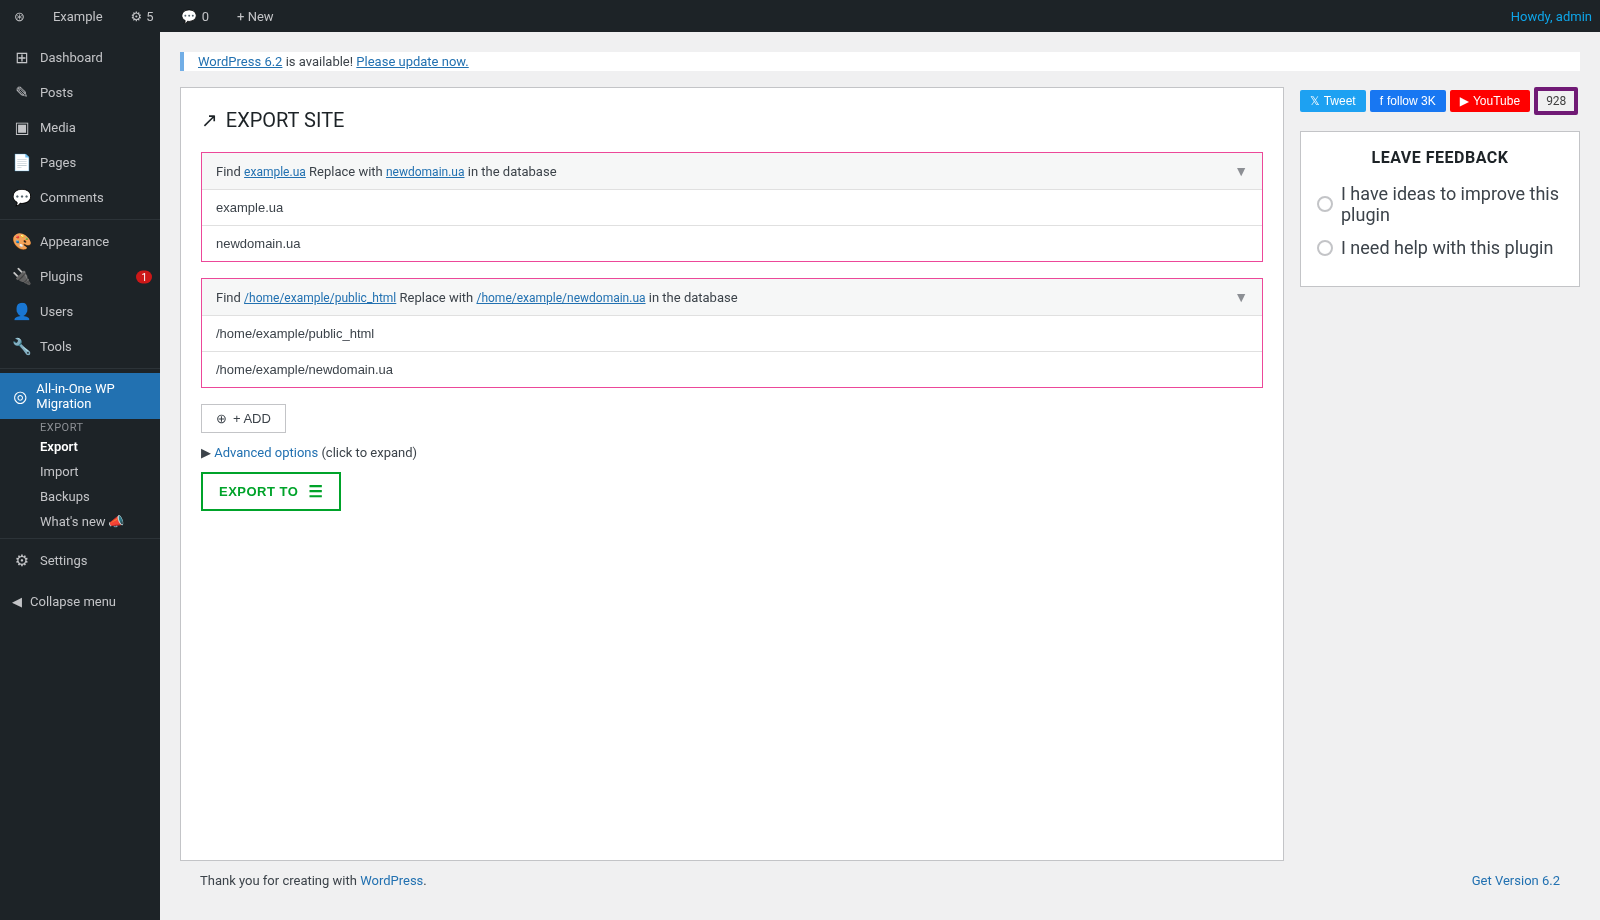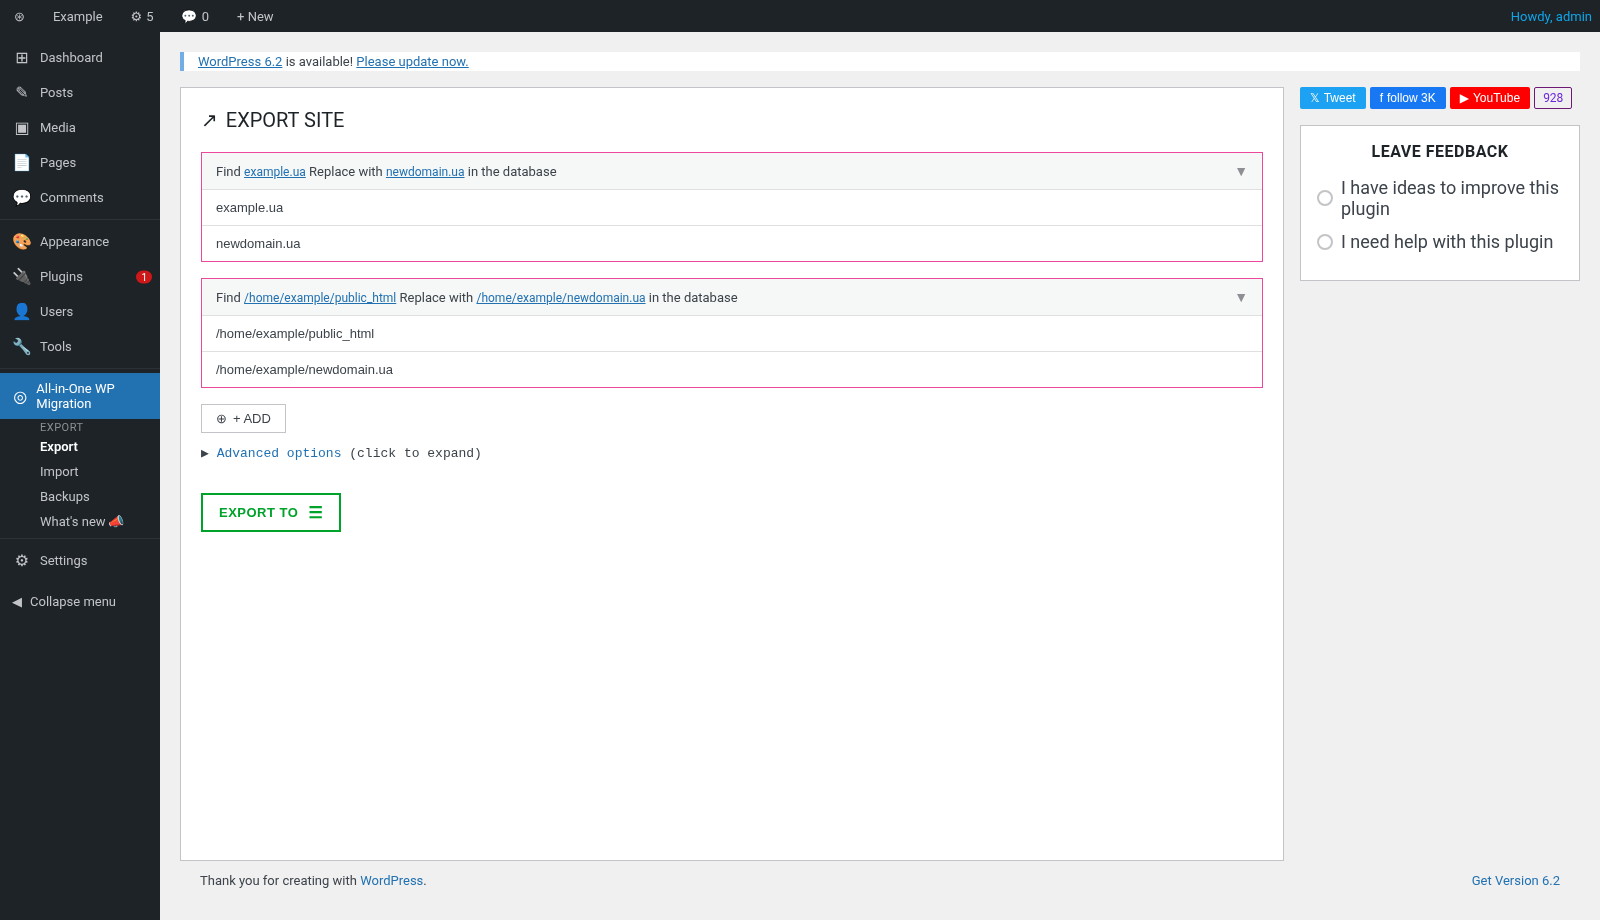--- a/index.html
+++ b/index.html
@@ -142,21 +142,21 @@
       padding: 6px 14px;
       font-size: 13px;
       cursor: pointer;
       color: #3c434a;
       display: inline-flex;
       align-items: center;
       gap: 6px;
       margin-bottom: 12px;
     }
 
-    .advanced-options { font-size: 13px; margin-bottom: 32px; color: #2271b1; cursor: pointer; font-family: Liberation Mono, monospace; }
+    .advanced-options { font-size: 13px; margin-bottom: 12px; color: #2271b1; cursor: pointer; }
     .advanced-options span { color: #3c434a; }
 
     .btn-export {
       background: #fff;
       border: 2px solid #00a32a;
       color: #00a32a;
       padding: 8px 16px;
       font-size: 13px;
       font-weight: 600;
       cursor: pointer;
@@ -210,24 +210,24 @@
       padding: 4px 10px;
       font-size: 12px;
       cursor: pointer;
       border-radius: 2px;
       display: flex;
       align-items: center;
       gap: 4px;
     }
     .social-count {
       background: #f0f0f1;
-      border: 1px solid #701a75;
+      border: 4px solid #701a75;
       padding: 3px 8px;
       font-size: 12px;
-      color: #6d28d9;
+      color: #404040;
       border-radius: 2px;
       text-align: right;
     }
 
     .feedback-section { background: #fff; border: 1px solid #c3c4c7; padding: 16px; }
     .feedback-title { font-size: 16px; font-weight: 700; text-align: center; margin-bottom: 16px; color: #1d2327; letter-spacing: 0.5px; }
     .feedback-option { display: flex; align-items: center; gap: 8px; margin-bottom: 12px; cursor: pointer; font-size: 18px; }
     .feedback-radio { width: 16px; height: 16px; border: 2px solid #c3c4c7; border-radius: 50%; flex-shrink: 0; background: #fff; }
 
     

